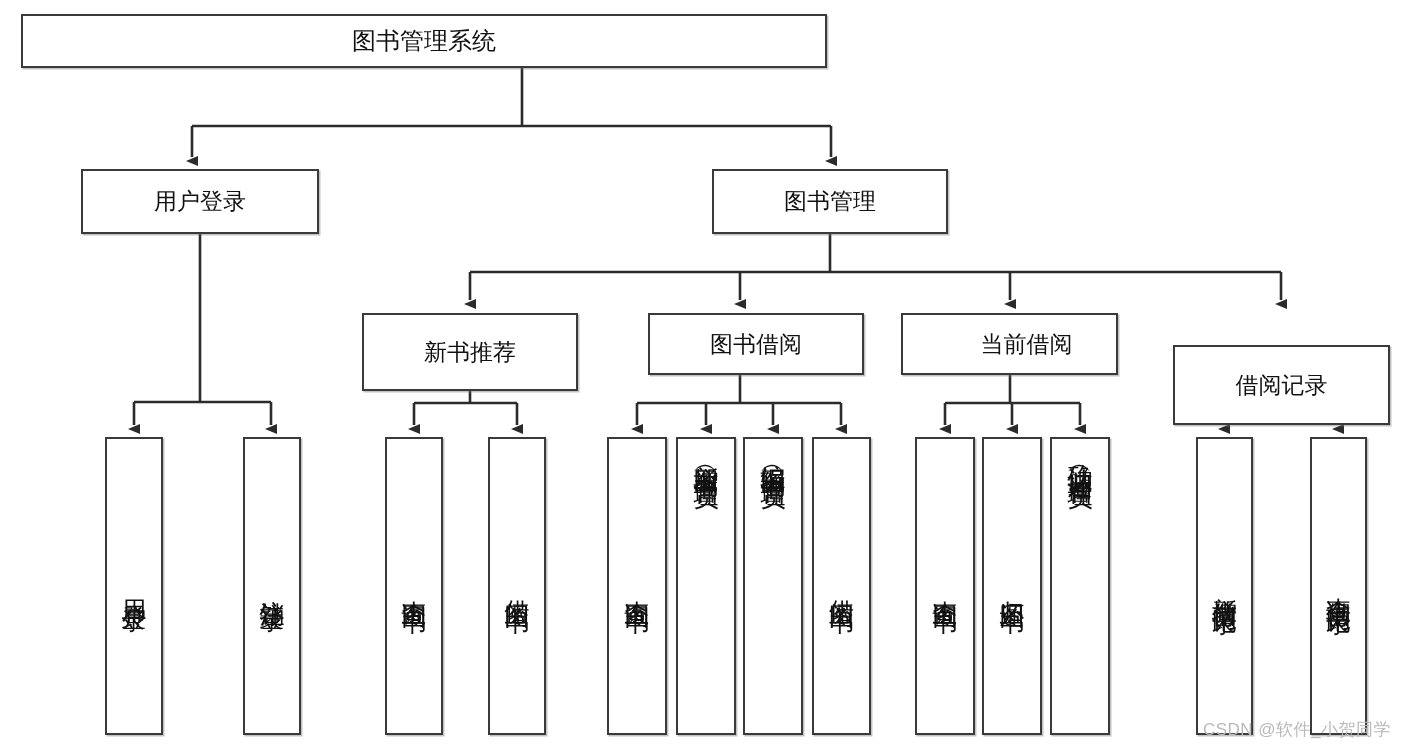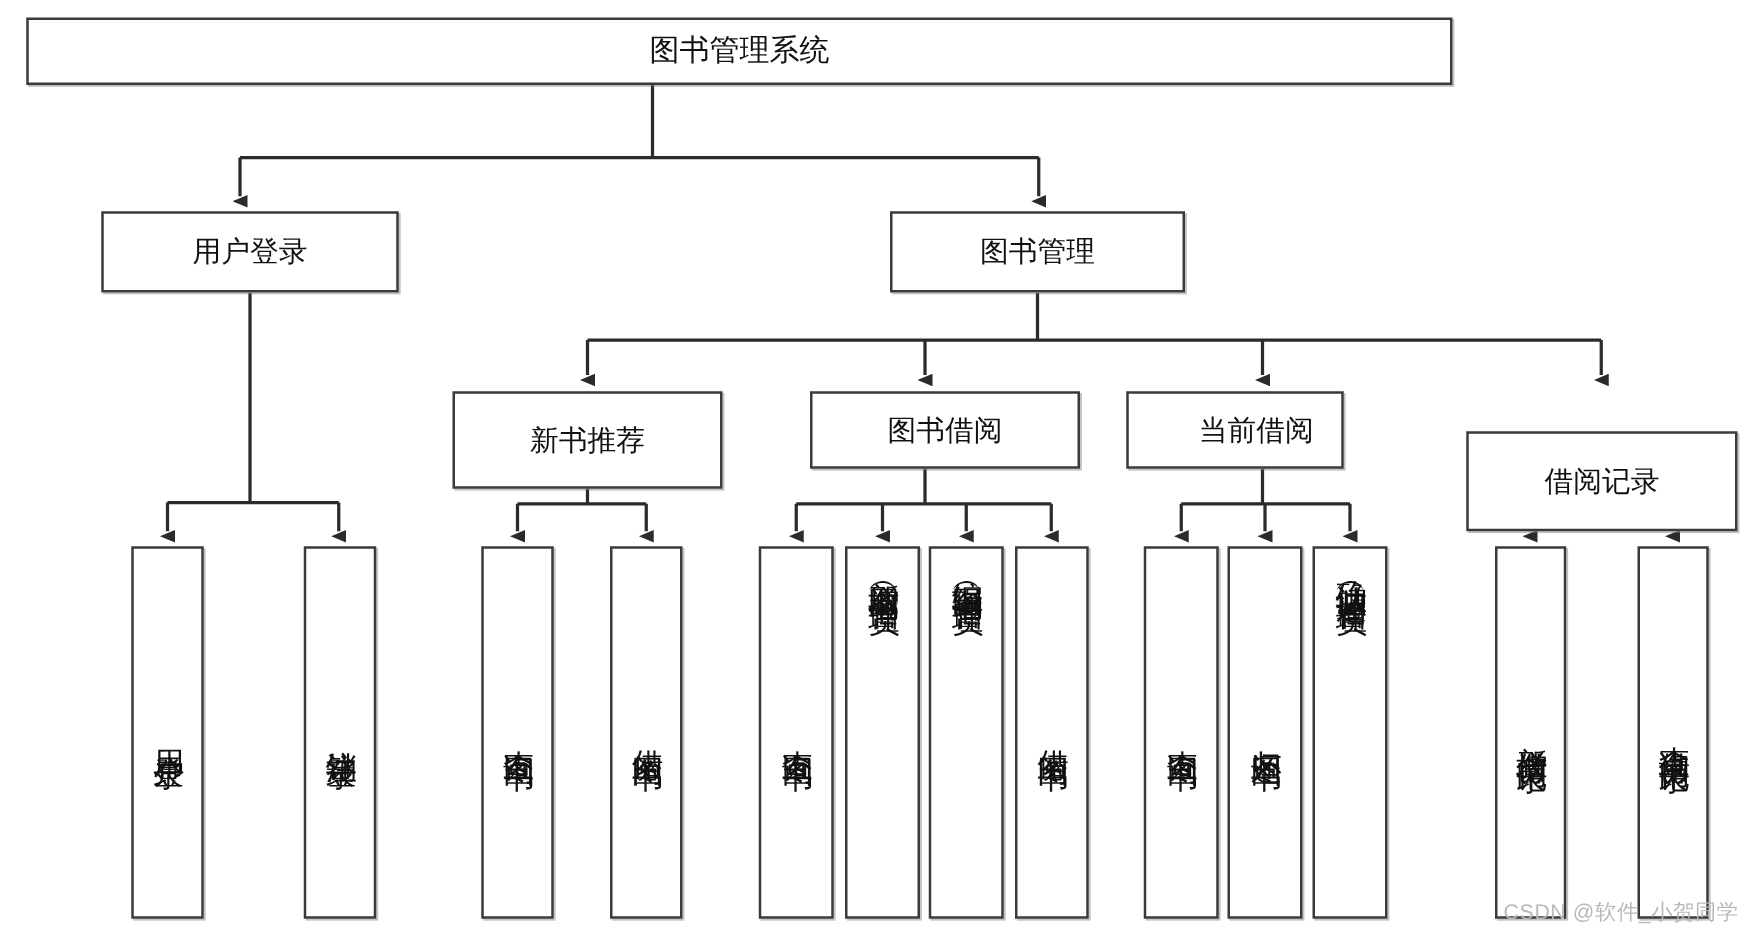--- a/index.html
+++ b/index.html
@@ -123,38 +123,38 @@
       <line x1="1012" y1="403" x2="1012" y2="425" marker-end="url(#arrow)"></line>
       <line x1="1080" y1="403" x2="1080" y2="425" marker-end="url(#arrow)"></line>
 
       <line x1="1281" y1="375" x2="1281" y2="403"></line>
       <line x1="1224" y1="403" x2="1338" y2="403"></line>
       <line x1="1224" y1="403" x2="1224" y2="425" marker-end="url(#arrow)"></line>
       <line x1="1338" y1="403" x2="1338" y2="425" marker-end="url(#arrow)"></line>
     </g>
   </svg>
 
-  <div class="node root horiz" style="left:21px; top:14px; width:1141px; height:54px;">
+  <div class="node root horiz" style="left:21px; top:14px; width:806px; height:54px;">
     <span class="label">图书管理系统</span>
   </div>
 
   <div class="node horiz" style="left:81px; top:169px; width:238px; height:65px;">
     <span class="label">用户登录</span>
   </div>
   <div class="node horiz" style="left:712px; top:169px; width:236px; height:65px;">
     <span class="label">图书管理</span>
   </div>
 
   <div class="node horiz" style="left:362px; top:313px; width:216px; height:78px;">
     <span class="label">新书推荐</span>
   </div>
   <div class="node horiz" style="left:632px; top:313px; width:216px; height:62px;margin-left:16px;">
     <span class="label">图书借阅</span>
   </div>
-  <div class="node horiz" style="left:901px; top:313px; width:174px; height:62px;padding-left:34px;">
+  <div class="node horiz" style="left:901px; top:313px; width:217px; height:62px;padding-left:34px;">
     <span class="label">当前借阅</span>
   </div>
   <div class="node horiz" style="left:1173px; top:313px; width:217px; height:80px;margin-top:32px;">
     <span class="label">借阅记录</span>
   </div>
 
   <div class="node leaf center-text" style="left:105px; top:437px; width:58px; height:298px;">
     <span class="label">用户登录</span>
   </div>
   <div class="node leaf center-text" style="left:243px; top:437px; width:58px; height:298px;">

